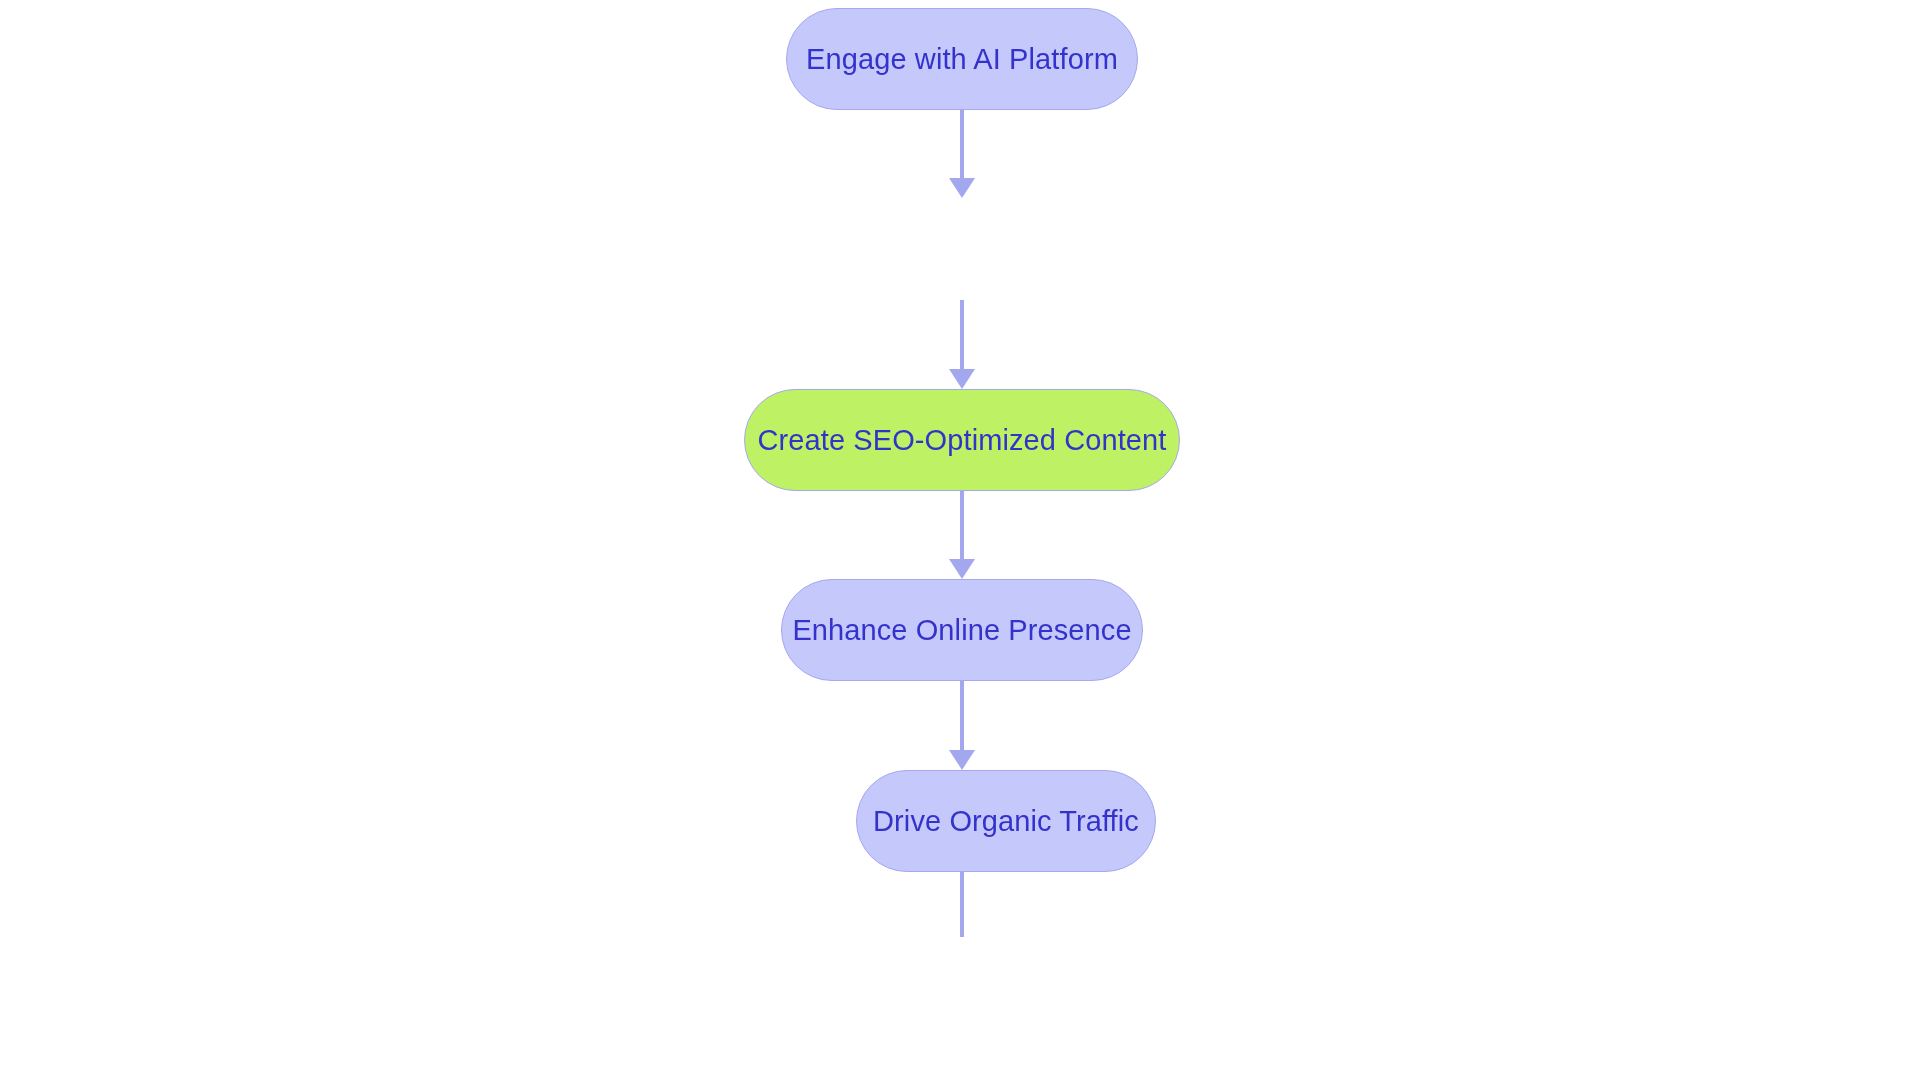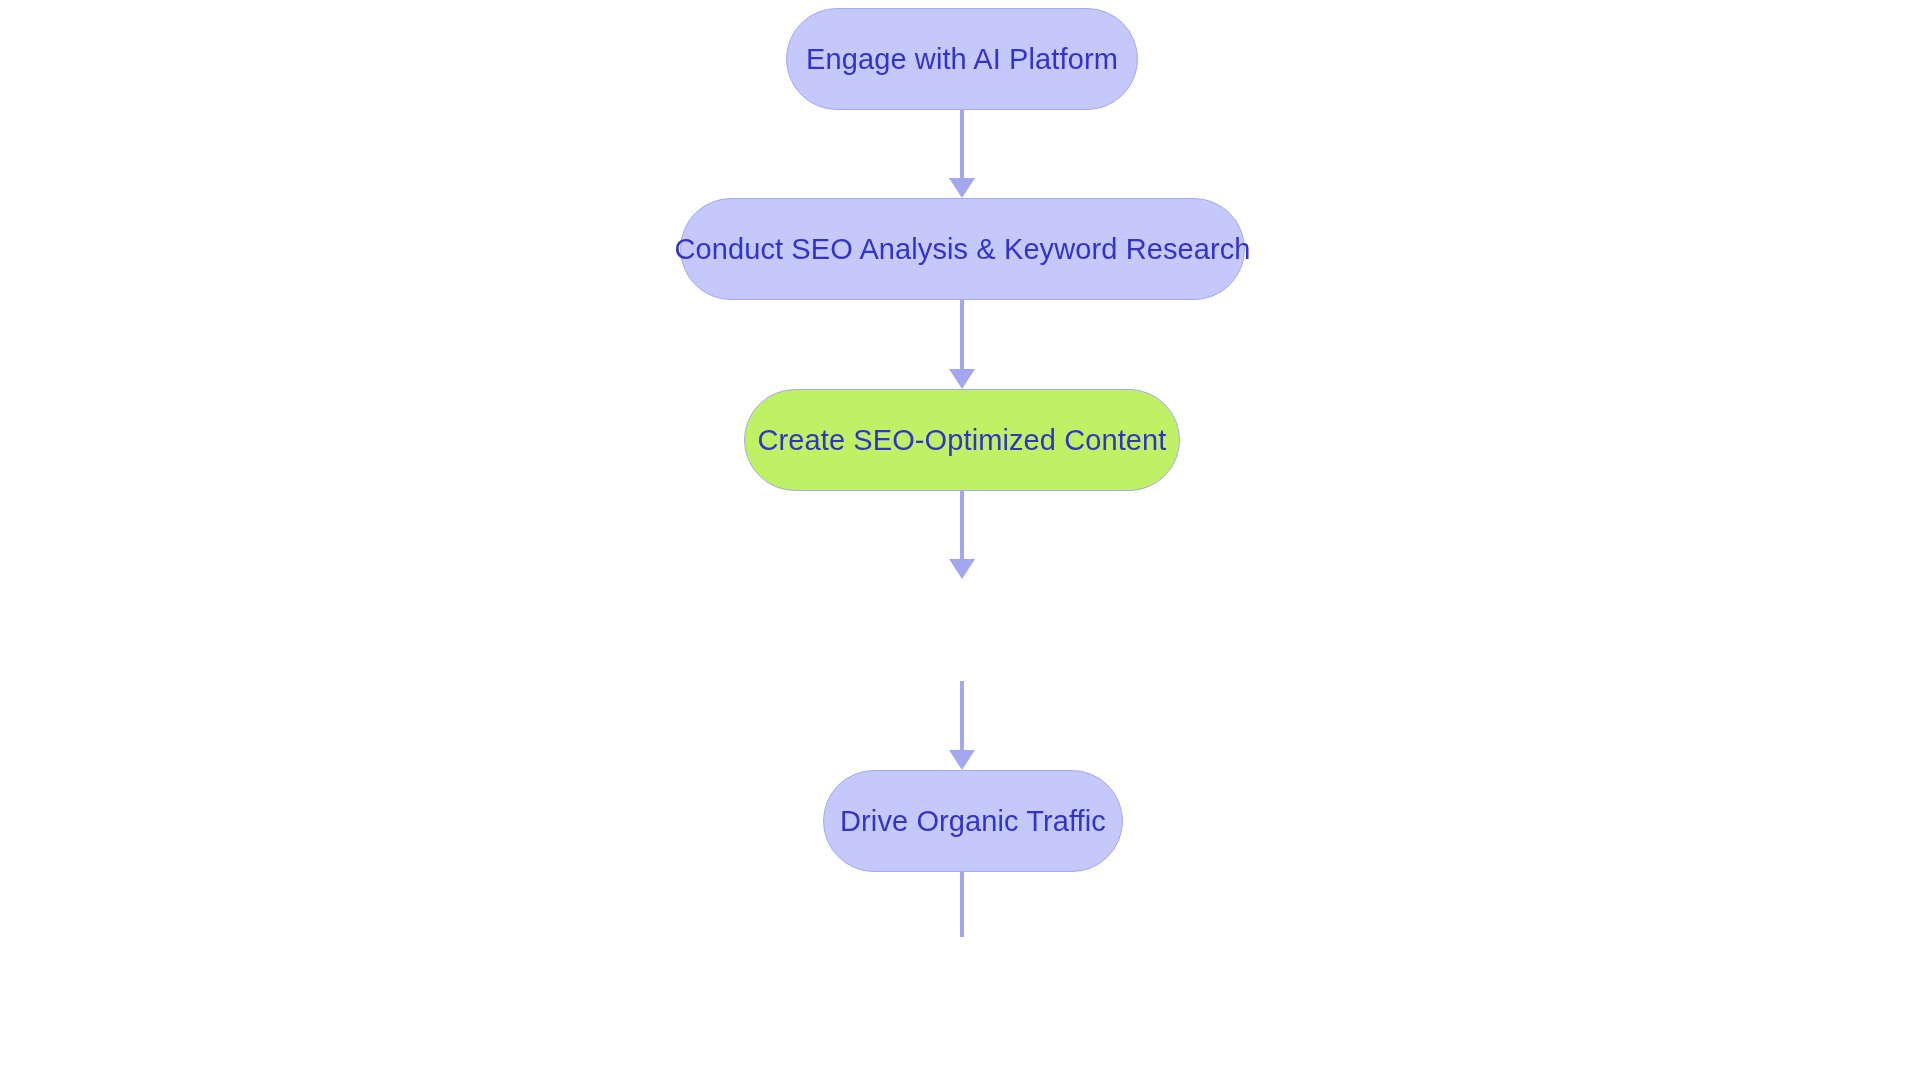--- a/index.html
+++ b/index.html
@@ -88,24 +88,24 @@
       <div class="head" style="top: 69px; border-top-color: rgb(163, 168, 238);"></div>
     </div>
     <div class="connector" style="left: 962px; top: 872px; height: 89px;">
       <div class="shaft" style="height: 69px; background: rgb(163, 168, 238);"></div>
       <div class="head" style="top: 69px; border-top-color: rgb(163, 168, 238);"></div>
     </div>
 
     <div class="node" style="left: 786px; top: 8px; width: 352px; height: 102px; background: rgb(197, 200, 250); border-color: rgb(165, 169, 240); color: rgb(51, 51, 204);">
       <span class="node-label">Engage with AI Platform</span>
     </div>
-    <div class="node" style="left: 680px; top: 198px; width: 565px; height: 102px; background: rgb(197, 200, 250); border-color: rgb(165, 169, 240); color: rgb(51, 51, 204);">
-      <span class="node-label">Conduct SEO Analysis &amp; Keyword Research</span>
-    </div>
     <div class="node" style="left: 744px; top: 389px; width: 436px; height: 102px; background: #bef264; border-color: rgb(165, 169, 240); color: rgb(51, 51, 204);">
       <span class="node-label">Create SEO-Optimized Content</span>
     </div>
-    <div class="node" style="left: 823px; top: 770px; width: 300px; height: 102px; background: rgb(197, 200, 250); border-color: rgb(165, 169, 240); color: rgb(51, 51, 204);">
+    <div class="node" style="left: 781px; top: 579px; width: 362px; height: 102px; background: rgb(197, 200, 250); border-color: rgb(165, 169, 240); color: rgb(51, 51, 204);">
+      <span class="node-label">Enhance Online Presence</span>
+    </div>
+    <div class="node" style="left: 856px; top: 770px; width: 300px; height: 102px; background: rgb(197, 200, 250); border-color: rgb(165, 169, 240); color: rgb(51, 51, 204);">
       <span class="node-label">Drive Organic Traffic</span>
     </div>
 
   </div>
 </div>
 
 </body></html>

